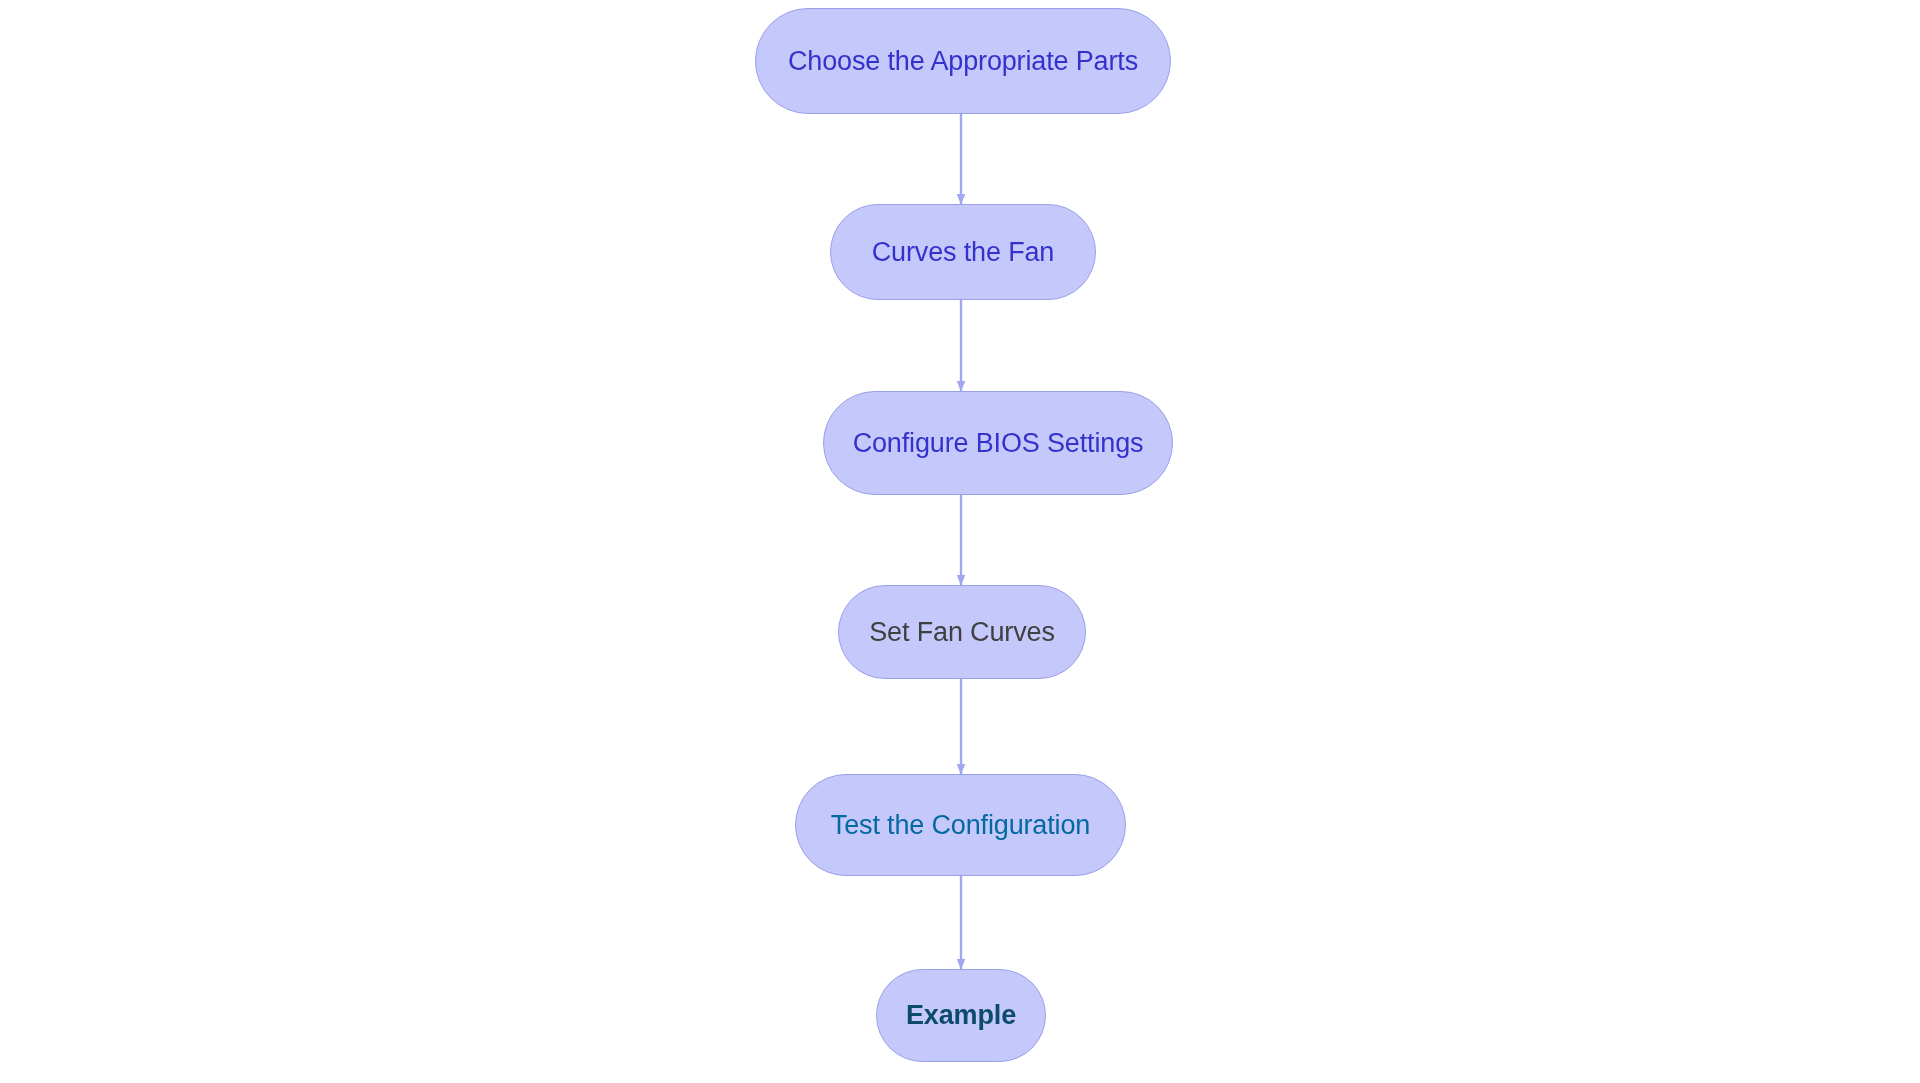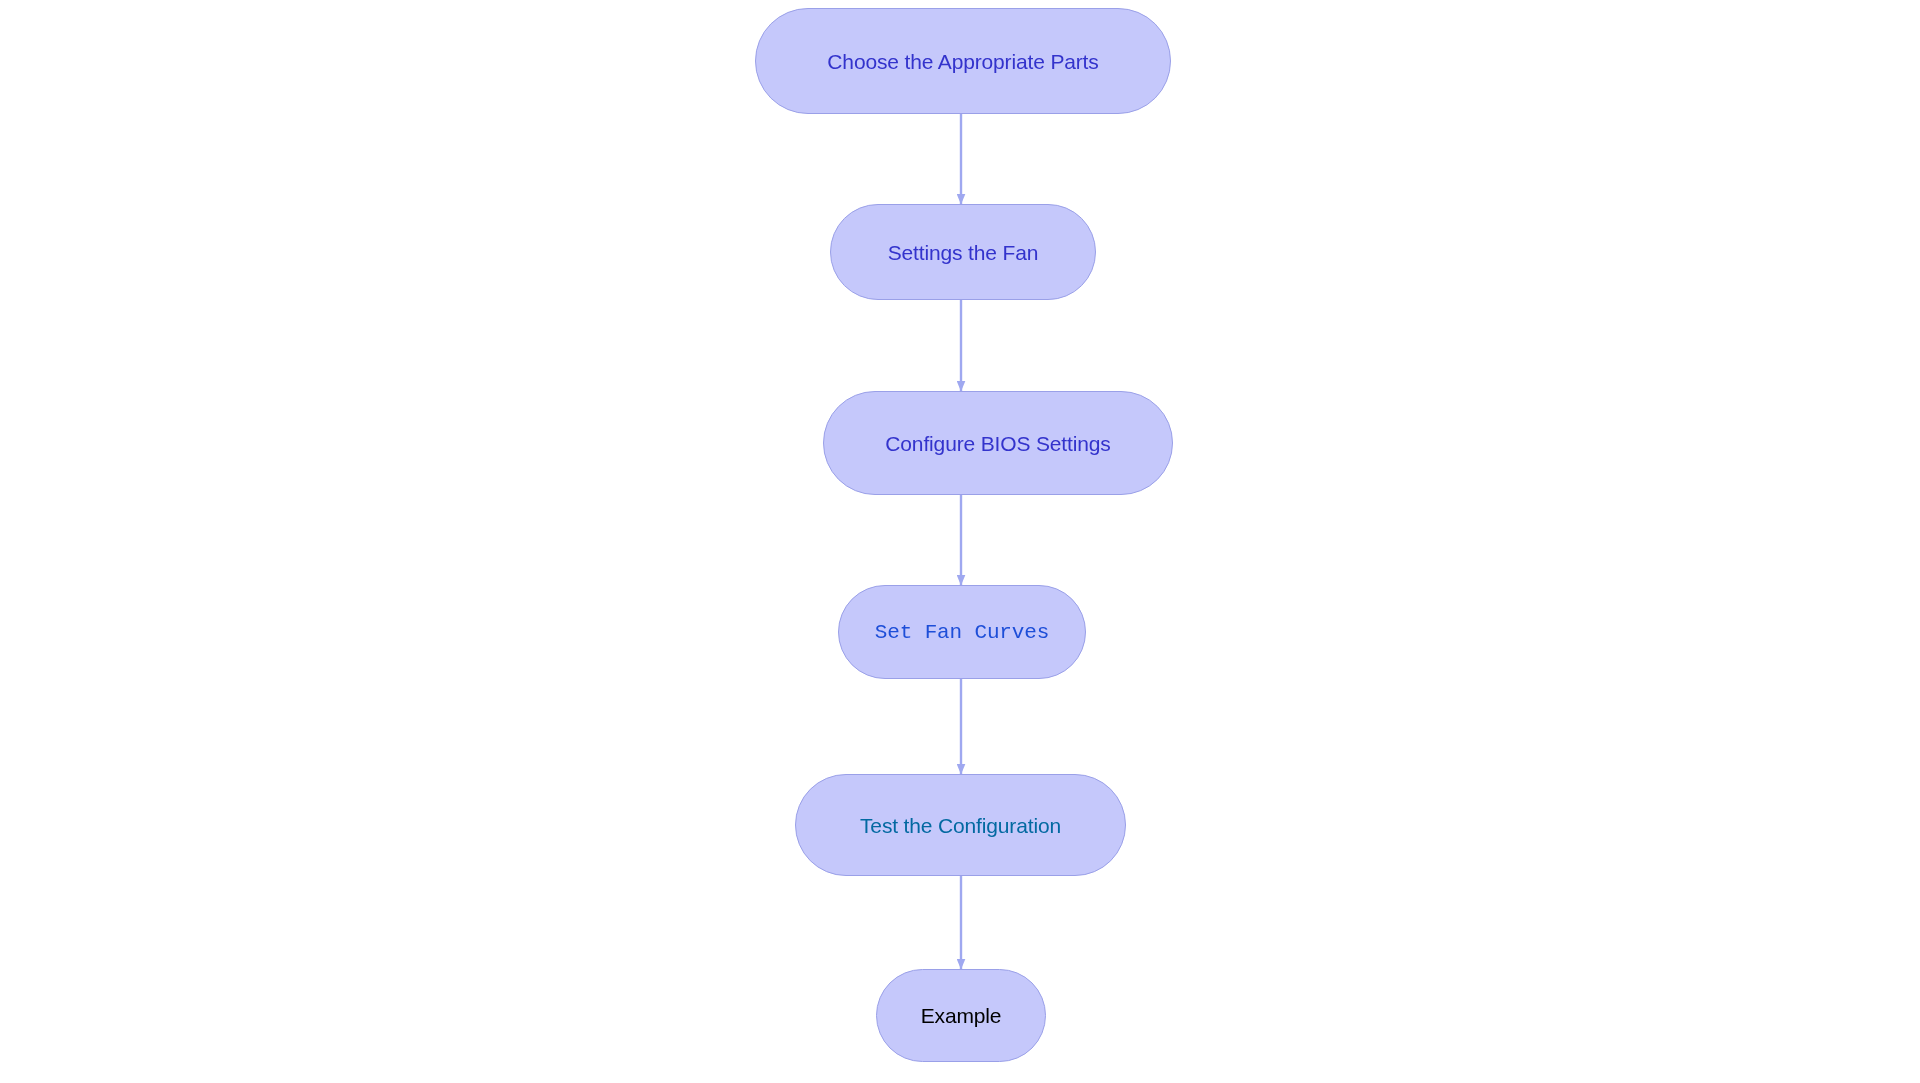--- a/index.html
+++ b/index.html
@@ -39,21 +39,21 @@
     align-items: center;
     justify-content: center;
     background: #c5c8fb;
     border: 1.6px solid #9aa0e8;
     border-radius: 999px;
     z-index: 2;
   }
 
   .flow-node-label {
     font-family: "Liberation Sans", sans-serif;
-    font-size: 21px;
+    font-size: 27px;
     font-weight: 400;
     color: #3333cc;
     letter-spacing: -0.15px;
     white-space: nowrap;
     line-height: 1;
     user-select: none;
   }
 </style>
 </head>
 <body>
@@ -73,29 +73,29 @@
         <line x1="961" y1="679" x2="961" y2="774" stroke="#9fa8f0" stroke-width="2.4" marker-end="url(#arrowhead)"></line>
         <line x1="961" y1="876" x2="961" y2="969" stroke="#9fa8f0" stroke-width="2.4" marker-end="url(#arrowhead)"></line>
       </g>
   </svg>
 
   <div id="node-layer">
       <div class="flow-node" style="left: 755px; top: 8px; width: 416px; height: 106px; background: rgb(197, 200, 251); border-color: rgb(154, 160, 232);">
         <span class="flow-node-label" style="color: rgb(51, 51, 204);">Choose the Appropriate Parts</span>
       </div>
       <div class="flow-node" style="left: 830px; top: 204px; width: 266px; height: 96px; background: rgb(197, 200, 251); border-color: rgb(154, 160, 232);">
-        <span class="flow-node-label" style="color: rgb(51, 51, 204);">Settings the Fan</span>
+        <span class="flow-node-label" style="color: rgb(51, 51, 204);">Curves the Fan</span>
       </div>
       <div class="flow-node" style="left: 823px; top: 391px; width: 350px; height: 104px; background: rgb(197, 200, 251); border-color: rgb(154, 160, 232);">
         <span class="flow-node-label" style="color: rgb(51, 51, 204);">Configure BIOS Settings</span>
       </div>
       <div class="flow-node" style="left: 838px; top: 585px; width: 248px; height: 94px; background: rgb(197, 200, 251); border-color: rgb(154, 160, 232);">
-        <span class="flow-node-label" style="color: #1d4ed8; font-family: Liberation Mono, monospace;">Set Fan Curves</span>
+        <span class="flow-node-label" style="color: #404040;">Set Fan Curves</span>
       </div>
       <div class="flow-node" style="left: 795px; top: 774px; width: 331px; height: 102px; background: rgb(197, 200, 251); border-color: rgb(154, 160, 232);">
         <span class="flow-node-label" style="color: #0369a1;">Test the Configuration</span>
       </div>
       <div class="flow-node" style="left: 876px; top: 969px; width: 170px; height: 93px; background: rgb(197, 200, 251); border-color: rgb(154, 160, 232);">
-        <span class="flow-node-label" style="color: #000000;">Example</span>
+        <span class="flow-node-label" style="color: #0c4a6e; font-weight: bold;">Example</span>
       </div>
     </div>
 
 </div>
 
 </body></html>

